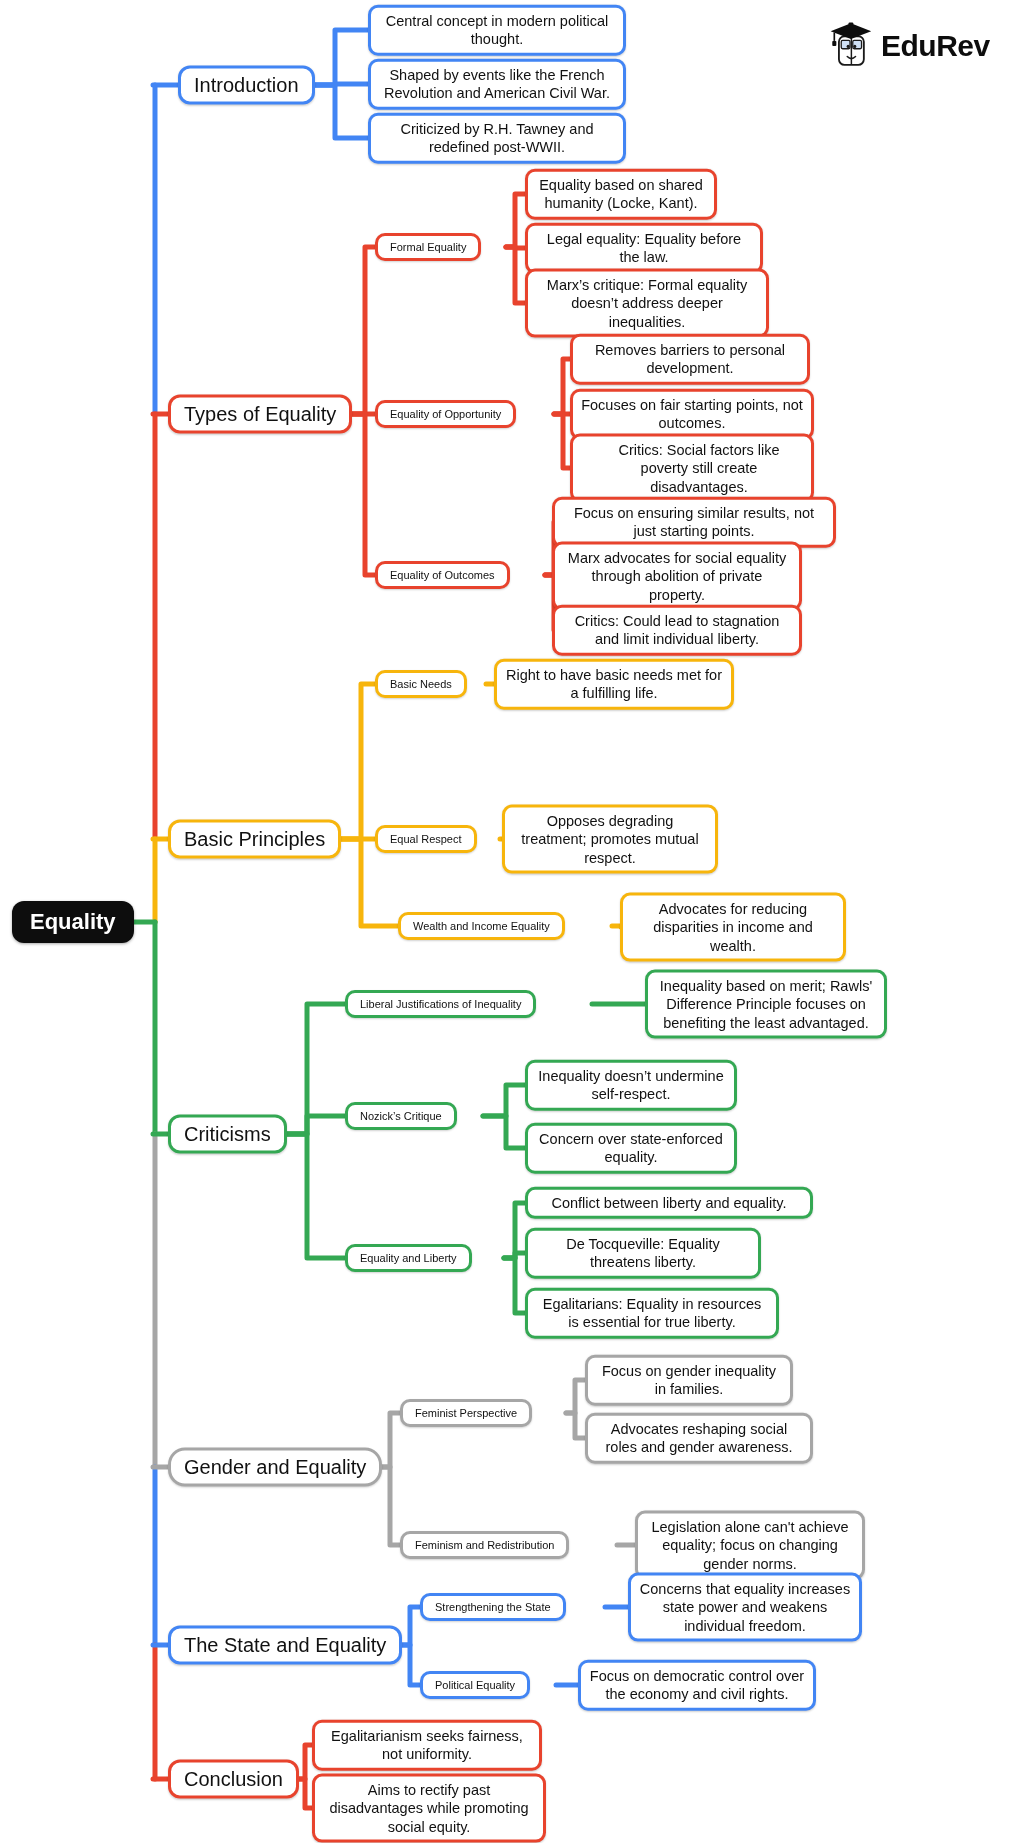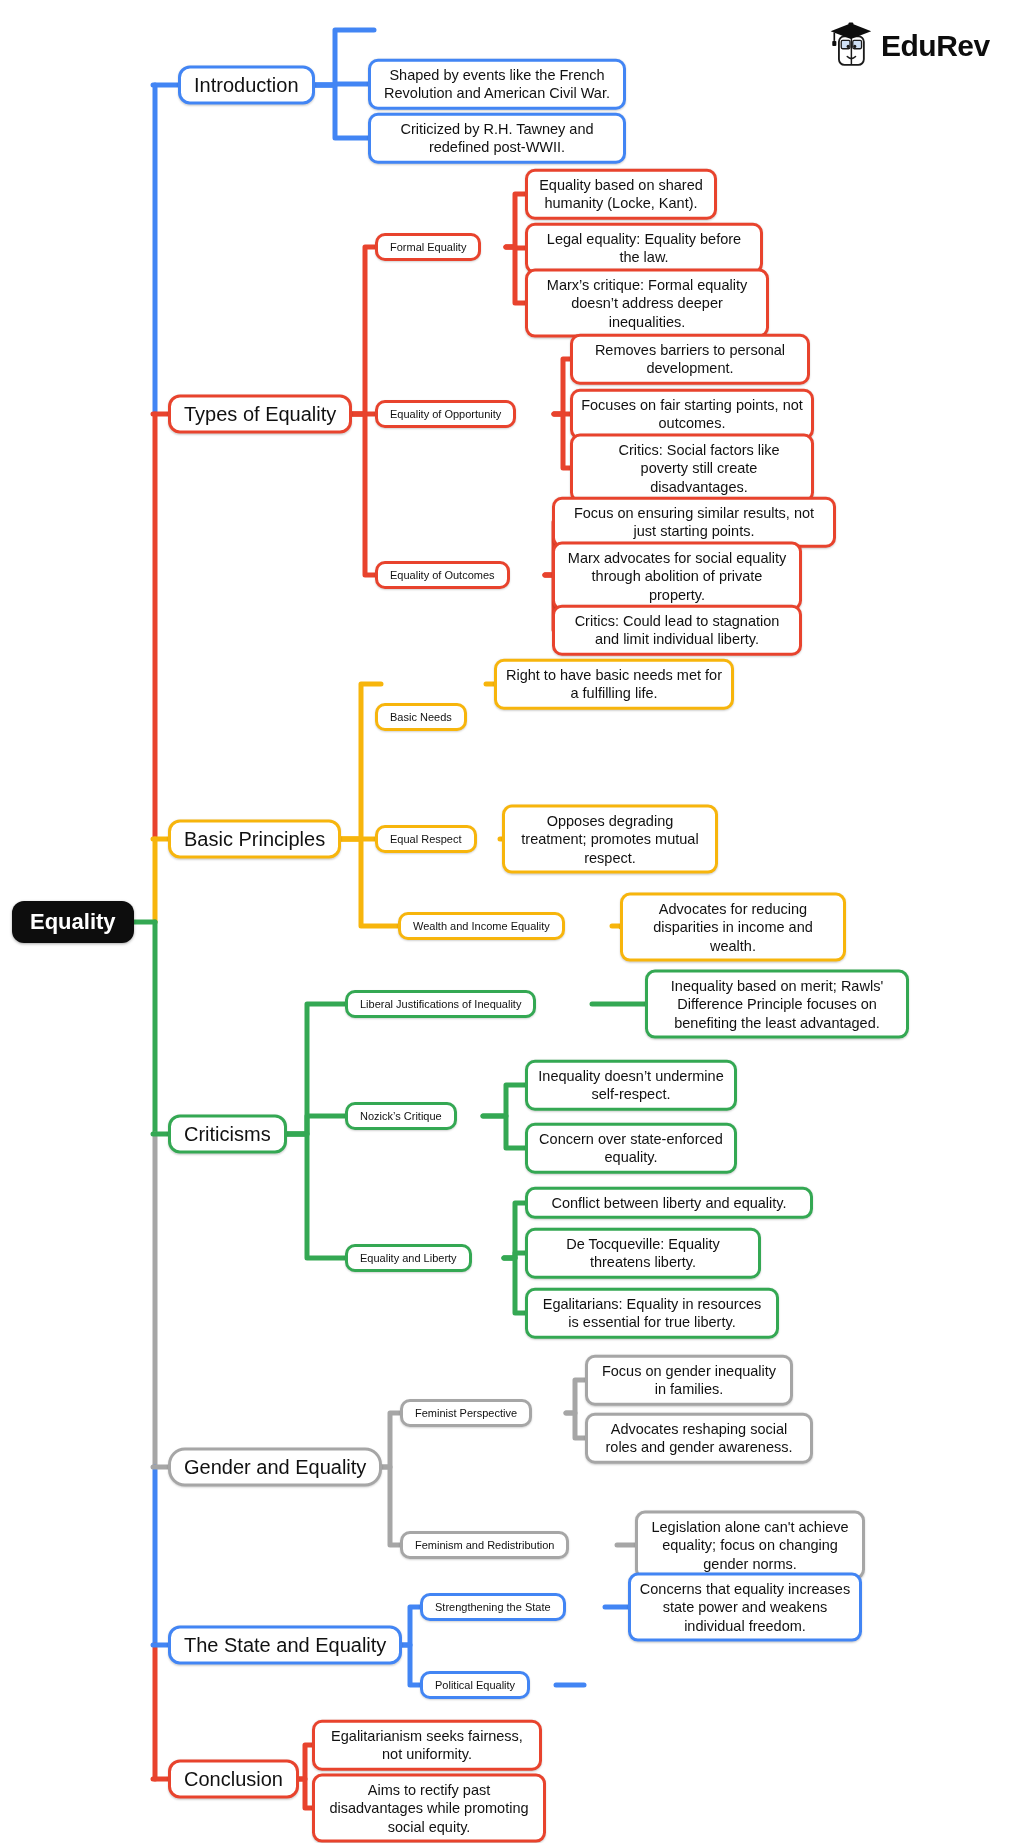--- a/index.html
+++ b/index.html
@@ -141,58 +141,60 @@
       <circle cx="31.2" cy="26" r="1.7" fill="#1a1a1a"></circle>
       <path d="M23,37 Q27.5,41.5 32,37" fill="none" stroke="#1a1a1a" stroke-width="1.6" stroke-linecap="round"></path>
       <polygon points="27,1 49,9.5 27,18 5,9.5" fill="#0d0d0d"></polygon>
       <rect x="24.5" y="0" width="5" height="3.5" rx="1" fill="#0d0d0d"></rect>
       <line x1="9" y1="11" x2="9" y2="20" stroke="#0d0d0d" stroke-width="1.8"></line>
       <rect x="6.8" y="20" width="4.4" height="5.5" rx="1" fill="#0d0d0d"></rect>
     </svg>
     <span class="brand">EduRev</span>
   </div>
 <div class="node branch-node" style="left: 178px; top: 85px; border-color: rgb(66, 133, 244);">Introduction</div>
+    <div class="node leaf-node" style="left: 368px; top: 30px; width: 258px; border-color: rgb(66, 133, 244);">Central concept in modern political thought.</div>
     <div class="node leaf-node" style="left: 368px; top: 84px; width: 258px; border-color: rgb(66, 133, 244);">Shaped by events like the French Revolution and American Civil War.</div>
     <div class="node leaf-node" style="left: 368px; top: 138px; width: 258px; border-color: rgb(66, 133, 244);">Criticized by R.H. Tawney and redefined post-WWII.</div>
     <div class="node branch-node" style="left: 168px; top: 414px; border-color: rgb(232, 67, 45);">Types of Equality</div>
     <div class="node sub-node" style="left: 375px; top: 247px; border-color: rgb(232, 67, 45);">Formal Equality</div>
     <div class="node leaf-node" style="left: 525px; top: 194px; width: 192px; border-color: rgb(232, 67, 45);">Equality based on shared humanity (Locke, Kant).</div>
     <div class="node leaf-node" style="left: 525px; top: 248px; width: 238px; border-color: rgb(232, 67, 45);">Legal equality: Equality before the law.</div>
     <div class="node leaf-node" style="left: 525px; top: 303px; width: 244px; border-color: rgb(232, 67, 45);">Marx’s critique: Formal equality doesn’t address deeper inequalities.</div>
     <div class="node sub-node" style="left: 375px; top: 414px; border-color: rgb(232, 67, 45);">Equality of Opportunity</div>
     <div class="node leaf-node" style="left: 570px; top: 359px; width: 240px; border-color: rgb(232, 67, 45);">Removes barriers to personal development.</div>
     <div class="node leaf-node" style="left: 570px; top: 414px; width: 244px; border-color: rgb(232, 67, 45);">Focuses on fair starting points, not outcomes.</div>
     <div class="node leaf-node" style="left: 570px; top: 468px; width: 244px; border-color: rgb(232, 67, 45); padding-left: 22px;">Critics: Social factors like poverty still create disadvantages.</div>
     <div class="node sub-node" style="left: 375px; top: 575px; border-color: rgb(232, 67, 45);">Equality of Outcomes</div>
     <div class="node leaf-node" style="left: 552px; top: 522px; width: 284px; border-color: rgb(232, 67, 45);">Focus on ensuring similar results, not just starting points.</div>
     <div class="node leaf-node" style="left: 552px; top: 576px; width: 250px; border-color: rgb(232, 67, 45);">Marx advocates for social equality through abolition of private property.</div>
     <div class="node leaf-node" style="left: 552px; top: 630px; width: 250px; border-color: rgb(232, 67, 45);">Critics: Could lead to stagnation and limit individual liberty.</div>
     <div class="node branch-node" style="left: 168px; top: 839px; border-color: rgb(247, 181, 12);">Basic Principles</div>
-    <div class="node sub-node" style="left: 375px; top: 684px; border-color: rgb(247, 181, 12); margin-top: 33px;">Basic Needs</div>
+    <div class="node sub-node" style="left: 375px; top: 684px; border-color: rgb(247, 181, 12);">Basic Needs</div>
     <div class="node leaf-node" style="left: 494px; top: 684px; width: 240px; border-color: rgb(247, 181, 12);">Right to have basic needs met for a fulfilling life.</div>
     <div class="node sub-node" style="left: 375px; top: 839px; border-color: rgb(247, 181, 12);">Equal Respect</div>
     <div class="node leaf-node" style="left: 502px; top: 839px; width: 216px; border-color: rgb(247, 181, 12);">Opposes degrading treatment; promotes mutual respect.</div>
     <div class="node sub-node" style="left: 398px; top: 926px; border-color: rgb(247, 181, 12);">Wealth and Income Equality</div>
     <div class="node leaf-node" style="left: 620px; top: 927px; width: 226px; border-color: rgb(247, 181, 12);">Advocates for reducing disparities in income and wealth.</div>
     <div class="node branch-node" style="left: 168px; top: 1134px; border-color: rgb(52, 168, 83);">Criticisms</div>
     <div class="node sub-node" style="left: 345px; top: 1004px; border-color: rgb(52, 168, 83);">Liberal Justifications of Inequality</div>
-    <div class="node leaf-node" style="left: 645px; top: 1004px; width: 264px; border-color: rgb(52, 168, 83);">Inequality based on merit; Rawls' Difference Principle focuses on benefiting the least advantaged.</div>
+    <div class="node leaf-node" style="left: 645px; top: 1004px; width: 242px; border-color: rgb(52, 168, 83);">Inequality based on merit; Rawls' Difference Principle focuses on benefiting the least advantaged.</div>
     <div class="node sub-node" style="left: 345px; top: 1116px; border-color: rgb(52, 168, 83);">Nozick’s Critique</div>
     <div class="node leaf-node" style="left: 525px; top: 1085px; width: 212px; border-color: rgb(52, 168, 83);">Inequality doesn’t undermine self-respect.</div>
     <div class="node leaf-node" style="left: 525px; top: 1148px; width: 212px; border-color: rgb(52, 168, 83);">Concern over state-enforced equality.</div>
     <div class="node sub-node" style="left: 345px; top: 1258px; border-color: rgb(52, 168, 83);">Equality and Liberty</div>
     <div class="node leaf-node" style="left: 525px; top: 1203px; width: 288px; border-color: rgb(52, 168, 83);">Conflict between liberty and equality.</div>
     <div class="node leaf-node" style="left: 525px; top: 1253px; width: 236px; border-color: rgb(52, 168, 83);">De Tocqueville: Equality threatens liberty.</div>
     <div class="node leaf-node" style="left: 525px; top: 1313px; width: 254px; border-color: rgb(52, 168, 83);">Egalitarians: Equality in resources is essential for true liberty.</div>
     <div class="node branch-node" style="left: 168px; top: 1467px; border-color: rgb(166, 166, 166); border-radius: 17px;">Gender and Equality</div>
     <div class="node sub-node" style="left: 400px; top: 1413px; border-color: rgb(166, 166, 166);">Feminist Perspective</div>
     <div class="node leaf-node" style="left: 585px; top: 1380px; width: 208px; border-color: rgb(166, 166, 166);">Focus on gender inequality in families.</div>
     <div class="node leaf-node" style="left: 585px; top: 1438px; width: 228px; border-color: rgb(166, 166, 166);">Advocates reshaping social roles and gender awareness.</div>
     <div class="node sub-node" style="left: 400px; top: 1545px; border-color: rgb(166, 166, 166);">Feminism and Redistribution</div>
     <div class="node leaf-node" style="left: 635px; top: 1545px; width: 230px; border-color: rgb(166, 166, 166);">Legislation alone can't achieve equality; focus on changing gender norms.</div>
     <div class="node branch-node" style="left: 168px; top: 1645px; border-color: rgb(66, 133, 244);">The State and Equality</div>
     <div class="node sub-node" style="left: 420px; top: 1607px; border-color: rgb(66, 133, 244);">Strengthening the State</div>
     <div class="node leaf-node" style="left: 628px; top: 1607px; width: 234px; border-color: rgb(66, 133, 244);">Concerns that equality increases state power and weakens individual freedom.</div>
     <div class="node sub-node" style="left: 420px; top: 1685px; border-color: rgb(66, 133, 244);">Political Equality</div>
+    <div class="node leaf-node" style="left: 578px; top: 1685px; width: 238px; border-color: rgb(66, 133, 244);">Focus on democratic control over the economy and civil rights.</div>
     <div class="node branch-node" style="left: 168px; top: 1779px; border-color: rgb(232, 67, 45);">Conclusion</div>
     <div class="node leaf-node" style="left: 312px; top: 1745px; width: 230px; border-color: rgb(232, 67, 45);">Egalitarianism seeks fairness, not uniformity.</div>
     <div class="node leaf-node" style="left: 312px; top: 1808px; width: 234px; border-color: rgb(232, 67, 45);">Aims to rectify past disadvantages while promoting social equity.</div>
   </div>
 
 </body></html>

